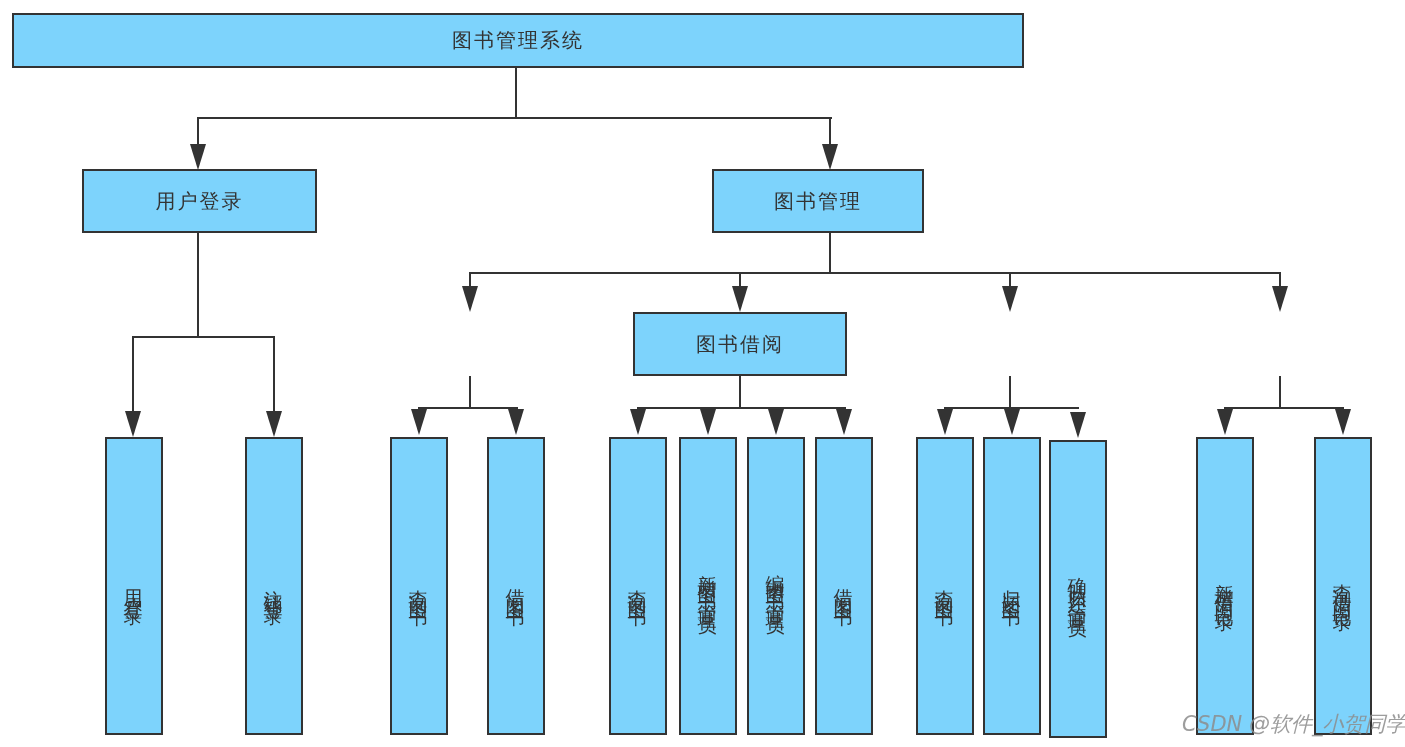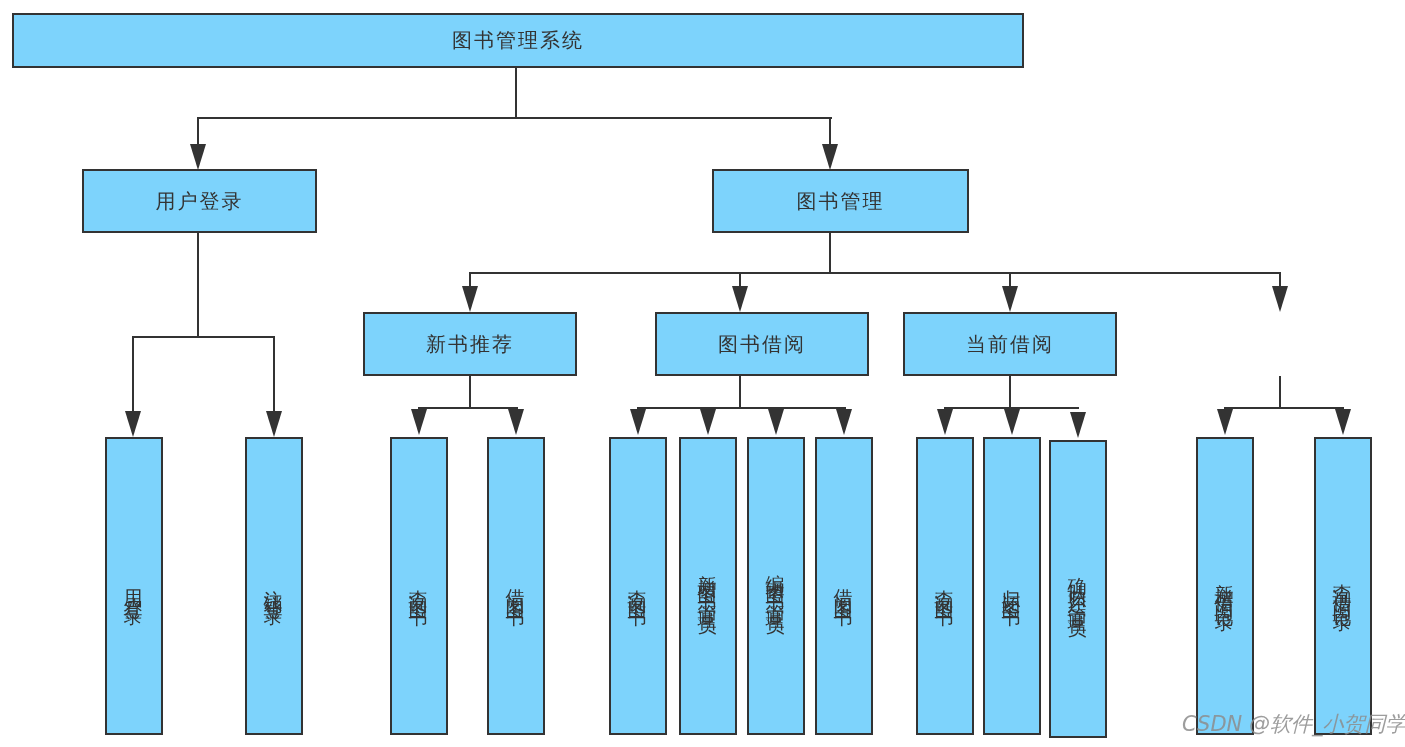--- a/index.html
+++ b/index.html
@@ -66,32 +66,26 @@
 
 <div class="canvas">
 
   <div class="box" style="left:12px; top:13px; width:1012px; height:55px;">
     <span class="hlabel">图书管理系统</span>
   </div>
 
   <div class="box" style="left:82px; top:169px; width:235px; height:64px;">
     <span class="hlabel">用户登录</span>
   </div>
-  <div class="box" style="left:712px; top:169px; width:257px; height:64px;">
+  <div class="box" style="left:712px; top:169px; width:212px; height:64px;">
     <span class="hlabel">图书管理</span>
   </div>
 
-  <div class="box" style="left:363px; top:312px; width:214px; height:64px;">
-    <span class="hlabel">新书推荐</span>
-  </div>
-  <div class="box" style="left:655px; top:312px; width:214px; height:64px;">
+  <div class="box" style="left:633px; top:312px; width:214px; height:64px;">
     <span class="hlabel">图书借阅</span>
-  </div>
-  <div class="box" style="left:903px; top:312px; width:214px; height:64px;">
-    <span class="hlabel">当前借阅</span>
   </div>
 
   <div class="box vbox" style="left:105px; top:437px;">
     <span class="vlabel">用户登录</span>
   </div>
   <div class="box vbox" style="left:245px; top:437px;">
     <span class="vlabel">注销登录</span>
   </div>
   <div class="box vbox" style="left:390px; top:437px;">
     <span class="vlabel">查询图书</span>

